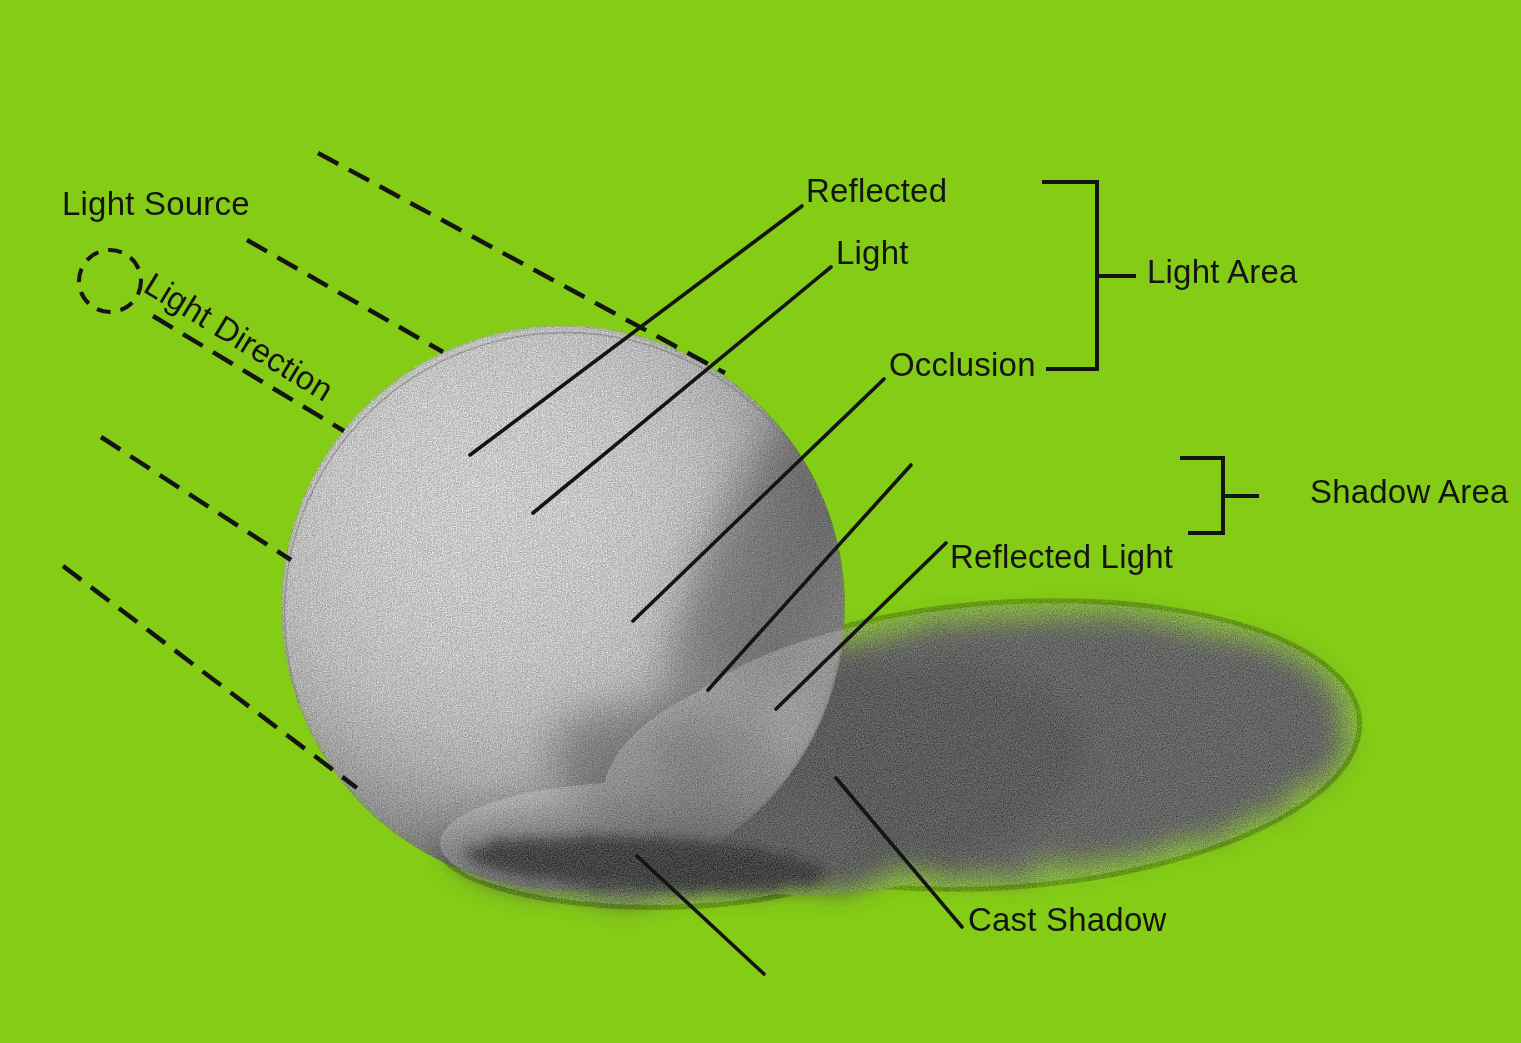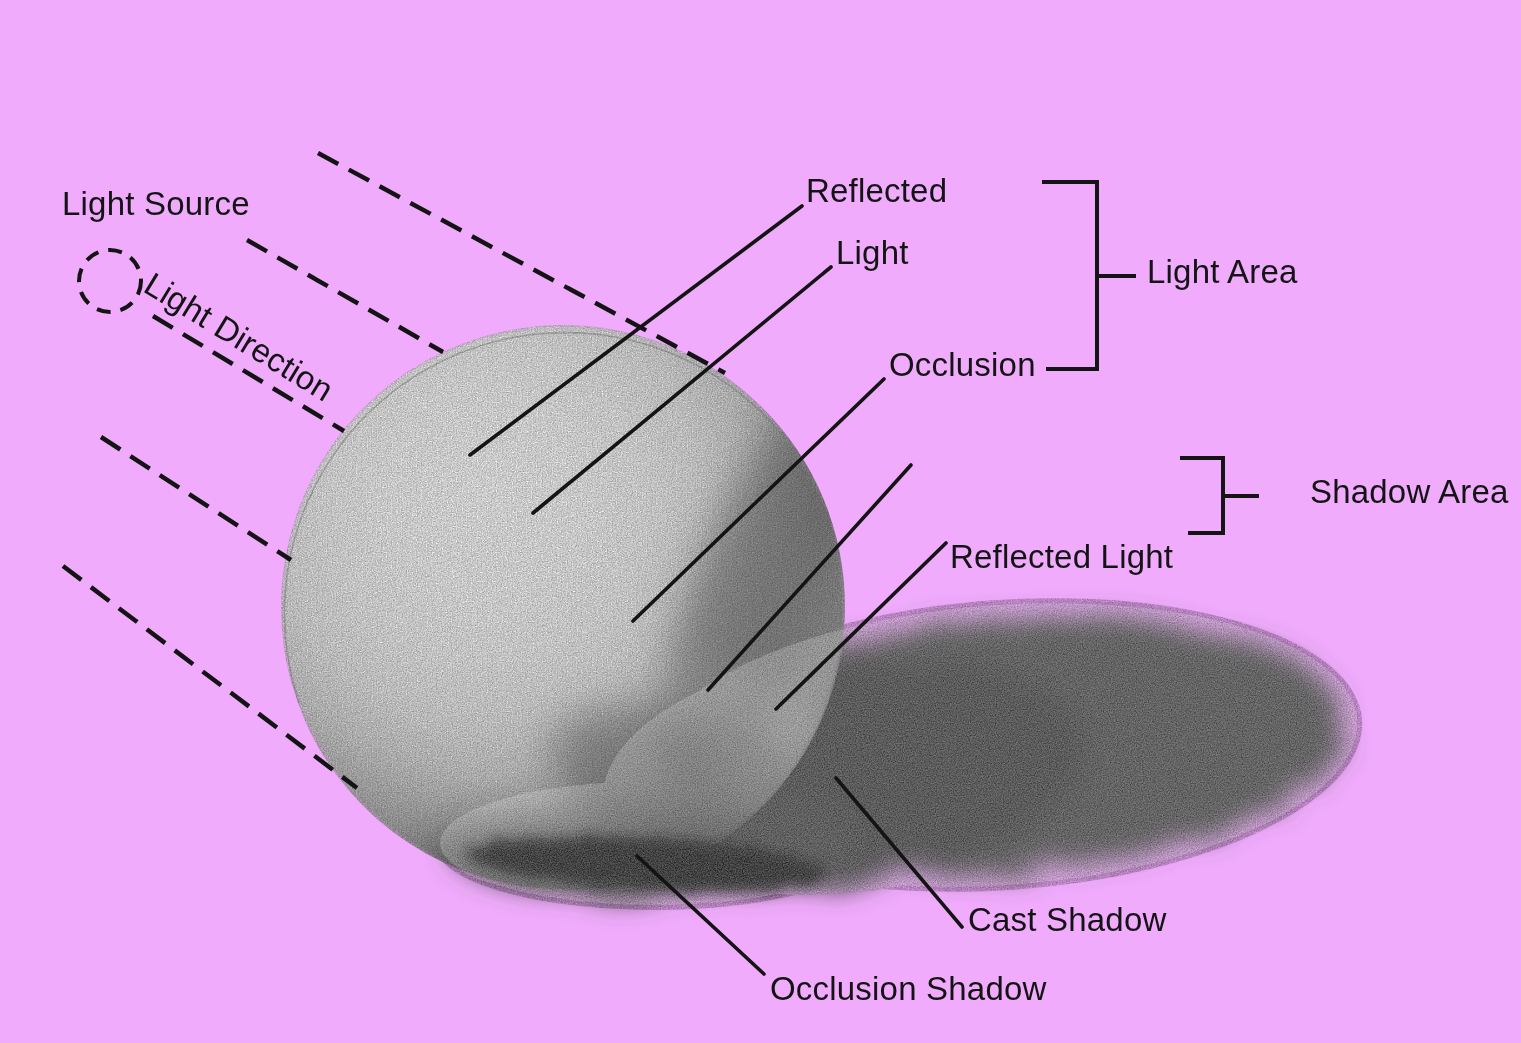--- a/index.html
+++ b/index.html
@@ -1,19 +1,19 @@
 <!DOCTYPE html>
 <html><head>
 <meta charset="utf-8">
 <style>
   html,body{margin:0;padding:0;background:#ffffff;}
   #canvas{
     position:relative;
     width:1521px;height:1043px;
-    background:#f0abfc;
+    background:#84cc16;
     overflow:hidden;
     font-family:"Liberation Sans", sans-serif;
   }
   #art{position:absolute;left:0;top:0;width:1521px;height:1043px;}
   .lbl{
     position:absolute;
     font-size:33px;
     line-height:1.12;
     color:#141414;
     white-space:nowrap;
@@ -162,15 +162,14 @@
 
   <div class="lbl" style="left:62px;  top:186px;">Light Source</div>
   <div class="lbl rot" style="left:157px; top:266px;">Light Direction</div>
   <div class="lbl" style="left:806px; top:173px;">Reflected</div>
   <div class="lbl" style="left:836px; top:235px;">Light</div>
   <div class="lbl" style="left:889px; top:347px;">Occlusion</div>
   <div class="lbl" style="left:950px; top:539px;">Reflected Light</div>
   <div class="lbl" style="left:1147px;top:254px;text-align:right;">Light Area</div>
   <div class="lbl" style="left:1270px;top:474px;margin-left:40px;">Shadow Area</div>
   <div class="lbl" style="left:968px; top:902px;">Cast Shadow</div>
-  <div class="lbl" style="left:770px; top:971px;">Occlusion Shadow</div>
 
 </div>
 
 </body></html>

